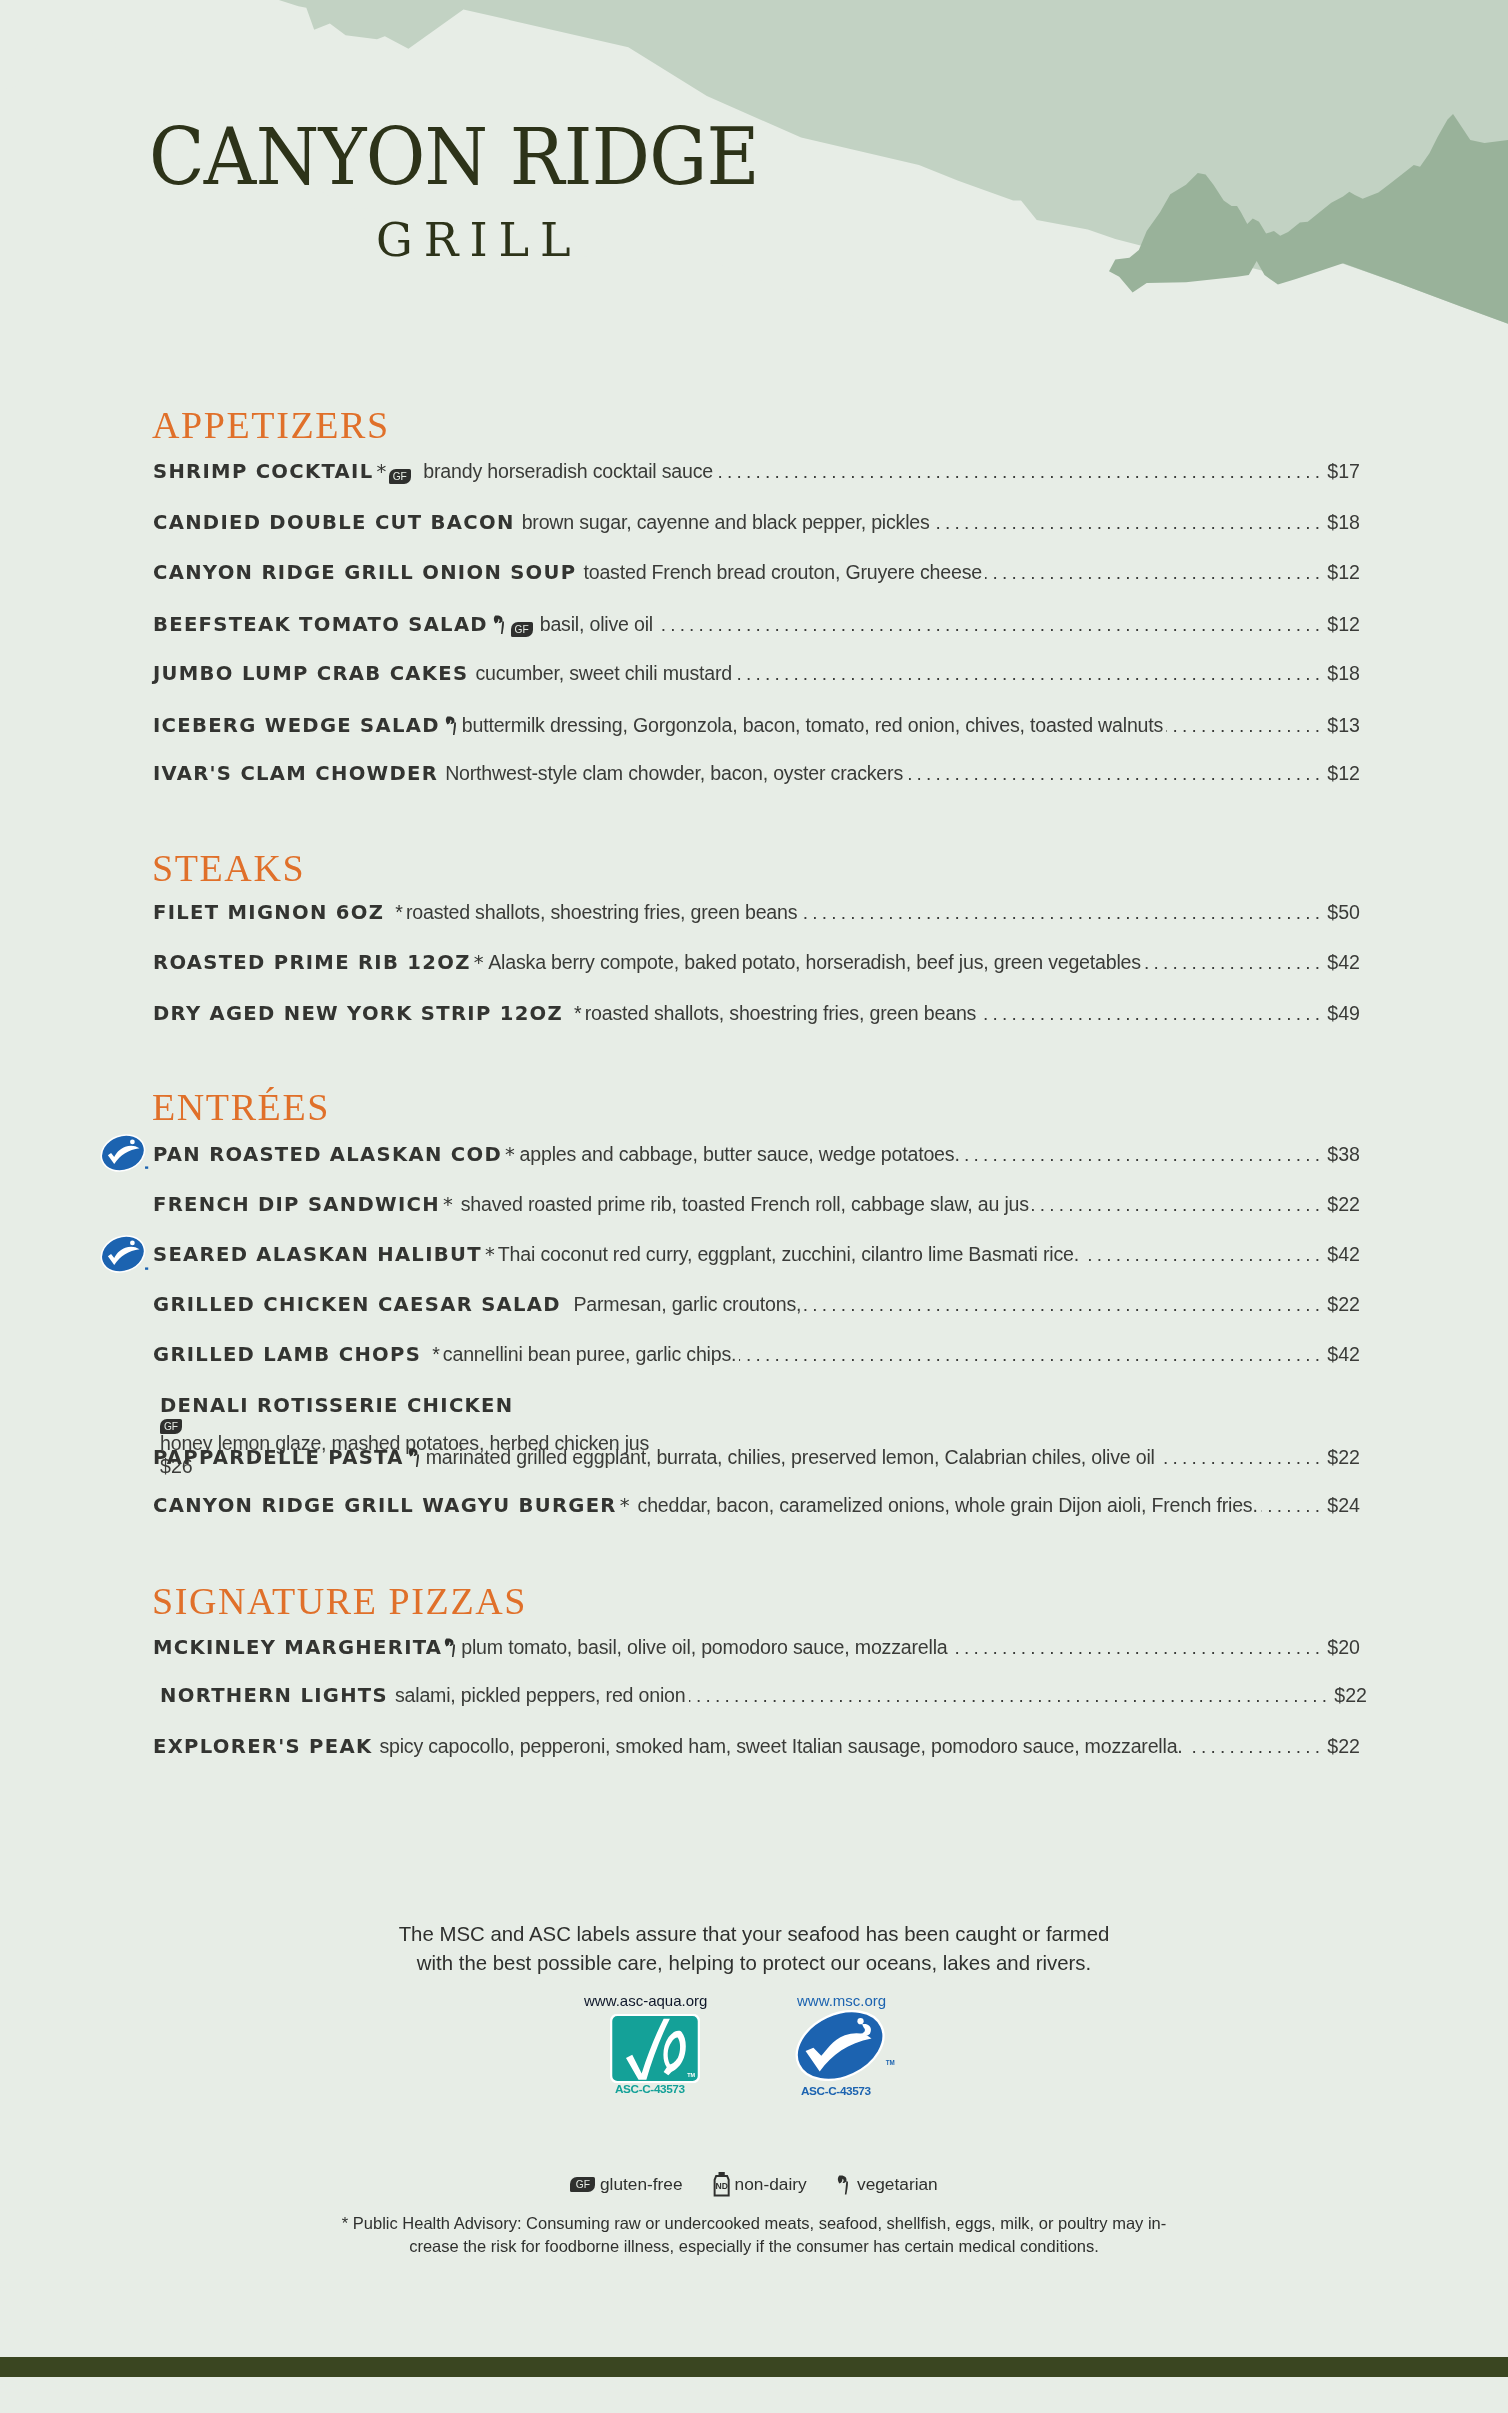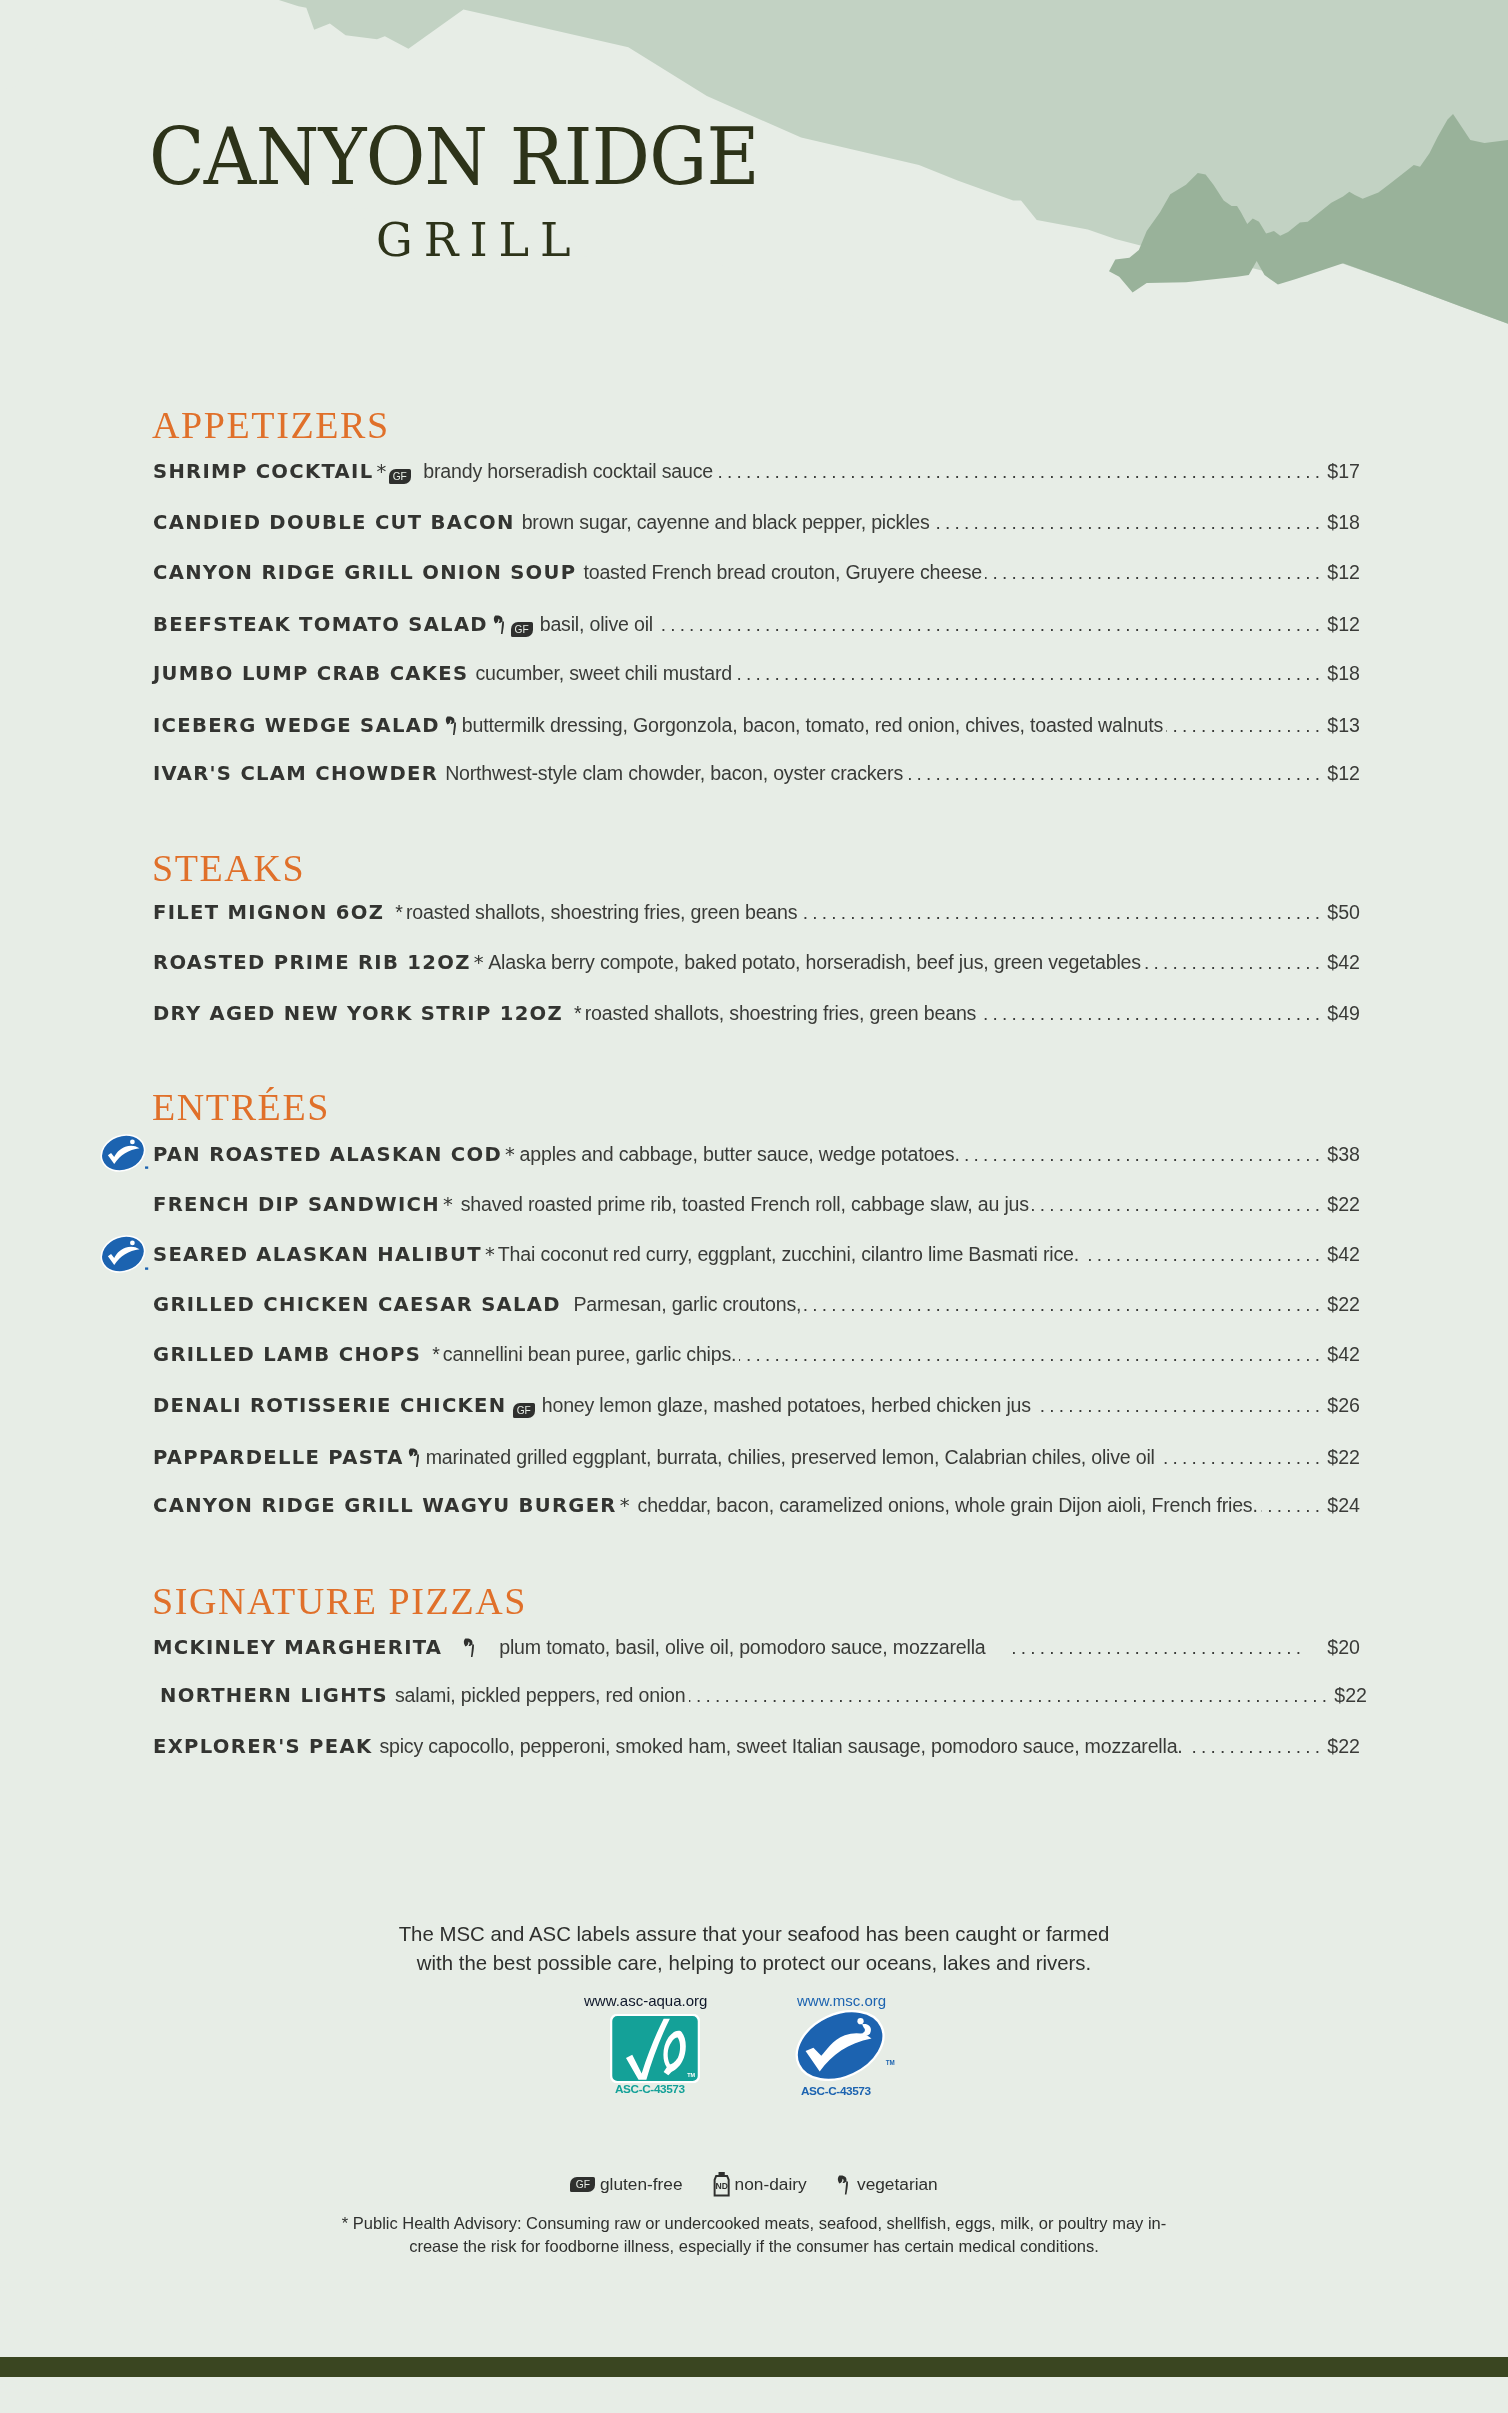--- a/index.html
+++ b/index.html
@@ -202,21 +202,21 @@
   <span class="leader">..................................................................................................................</span>
   <span class="price">$22</span>
 </div>
 <div class="row" style="top:1343px;">
   <span class="name">GRILLED LAMB CHOPS</span>
   <span class="mark" style="margin-left:11px;font-family:'Liberation Sans',sans-serif;font-weight:normal">*</span>
   <span class="desc" style="margin-left:3.1px">cannellini bean puree, garlic chips.</span>
   <span class="leader">..................................................................................................................</span>
   <span class="price">$42</span>
 </div>
-<div class="row" style="top:1394px;">
+<div class="row" style="top:1394px;flex-direction:column;">
   <span class="name">DENALI ROTISSERIE CHICKEN</span>
   <span class="icon-gf" style="margin-left:6.3px">GF</span>
   <span class="desc">honey lemon glaze, mashed potatoes, herbed chicken jus</span>
   <span class="leader">..................................................................................................................</span>
   <span class="price">$26</span>
 </div>
 <div class="row" style="top:1444px;">
   <span class="name">PAPPARDELLE PASTA</span>
   <svg class="icon-veg" viewBox="0 0 20 26">
       <path d="M3,2 C9,1 13,4 12,9 C11,11 9,12 7,11 C9,9 9,7 7,6 C7,9 6,11 3,12 C1,9 0,5 3,2 Z M12,9 L14,10 C14,16 13,21 12,26 L10,26 C11,21 11,15 12,9 Z" fill="#2f302e"></path>
@@ -228,21 +228,21 @@
 <div class="row" style="top:1494px;">
   <span class="name">CANYON RIDGE GRILL WAGYU BURGER</span>
   <span class="mark">*</span>
   <span class="desc" style="margin-left:7.9px">cheddar, bacon, caramelized onions, whole grain Dijon aioli, French fries.</span>
   <span class="leader">..................................................................................................................</span>
   <span class="price">$24</span>
 </div>
 
 <div class="section-title" style="top:1556px;">SIGNATURE PIZZAS</div>
 
-<div class="row" style="top:1634px;gap:19px;">
+<div class="row" style="top:1634px;">
   <span class="name">MCKINLEY MARGHERITA</span>
   <svg class="icon-veg" style="margin-left:1.6px" viewBox="0 0 20 26">
       <path d="M3,2 C9,1 13,4 12,9 C11,11 9,12 7,11 C9,9 9,7 7,6 C7,9 6,11 3,12 C1,9 0,5 3,2 Z M12,9 L14,10 C14,16 13,21 12,26 L10,26 C11,21 11,15 12,9 Z" fill="#2f302e"></path>
     </svg>
   <span class="desc" style="margin-left:1.6px">plum tomato, basil, olive oil, pomodoro sauce, mozzarella</span>
   <span class="leader">..................................................................................................................</span>
   <span class="price">$20</span>
 </div>
 <div class="row" style="top:1684px;margin-left:7px;">
   <span class="name">NORTHERN LIGHTS</span>

